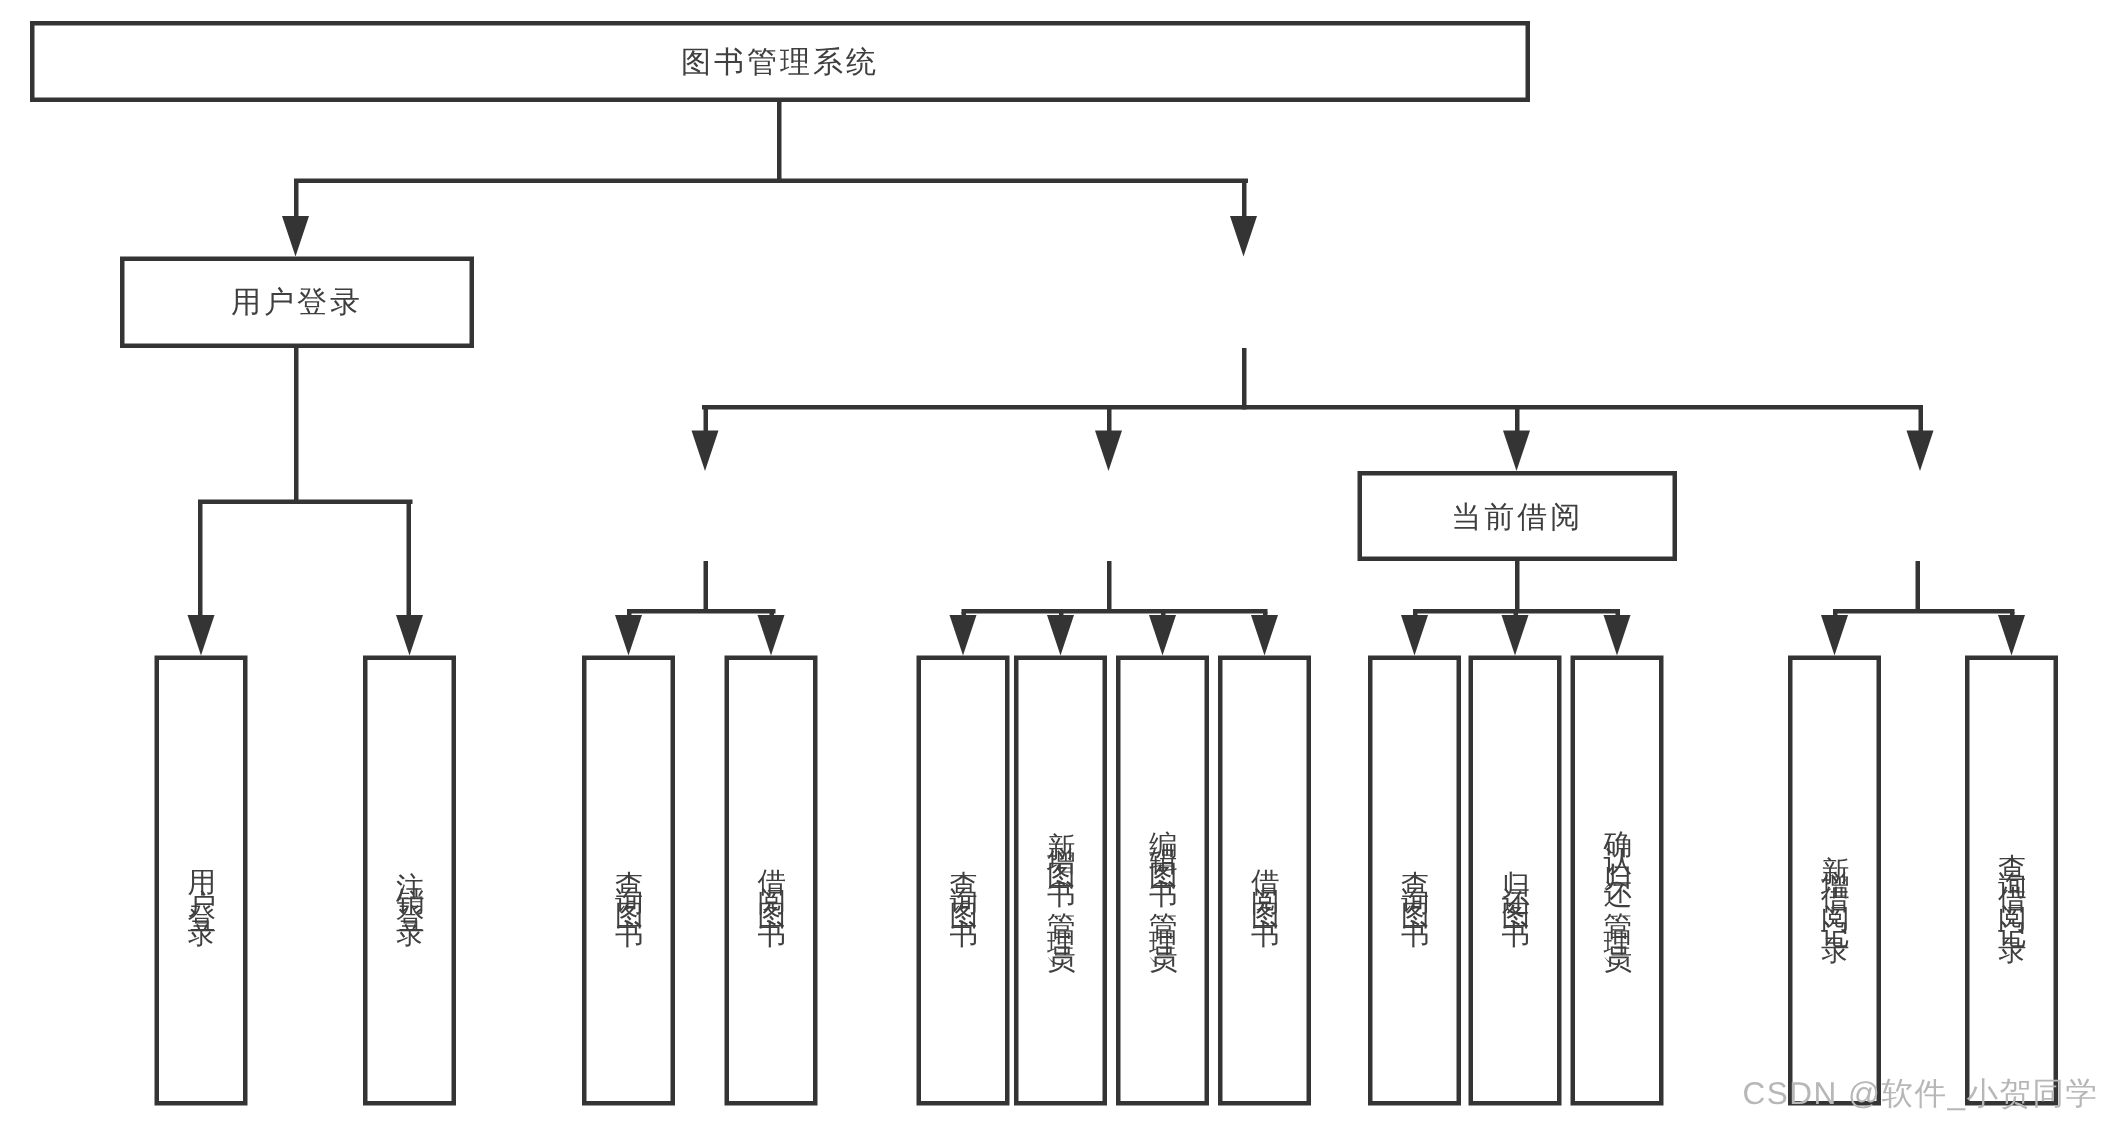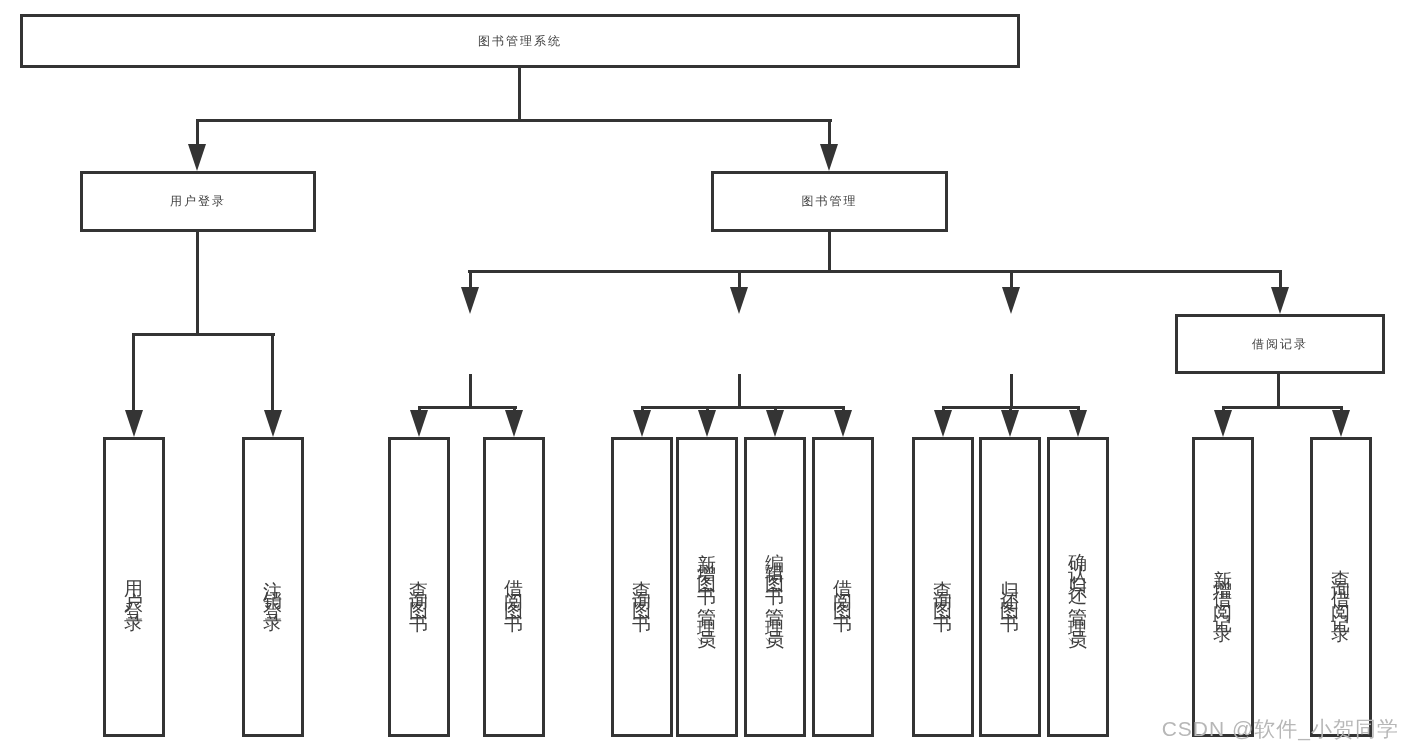--- a/index.html
+++ b/index.html
@@ -10,21 +10,21 @@
     font-family:"Liberation Sans","DejaVu Sans",sans-serif;
     overflow:hidden;
   }
   .node{
     position:absolute;
     box-sizing:border-box;
     border:3px solid #343434;
     background:#ffffff;
     display:flex;align-items:center;justify-content:center;
     color:#3f3f3f;
-    font-size:12px;
+    font-size:20px;
     letter-spacing:2px;
   }
   .leaf{
     font-size:19px;
     letter-spacing:0;
   }
   .leaf span{
     writing-mode:vertical-rl;
     text-orientation:mixed;
     letter-spacing:11px;
@@ -58,30 +58,27 @@
 <div class="canvas">
 
   <div class="node" style="left:20px;top:14px;width:1000px;height:54px;">
     <span>图书管理系统</span>
   </div>
 
   <div class="node" style="left:80px;top:171px;width:236px;height:61px;">
     <span>用户登录</span>
   </div>
 
-  <div class="node" style="left:711px;top:171px;width:237px;height:61px;">
-    <span>图书管理</span>
-  </div>
 
 
 
+  <div class="node" style="left:905px;top:314px;width:213px;height:60px;">
+    <span>当前借阅</span>
+  </div>
 
-  <div class="node" style="left:1175px;top:314px;width:210px;height:60px;">
-    <span>借阅记录</span>
-  </div>
 
   <div class="node leaf" style="left:103px;top:437px;width:62px;height:300px;">
     <span>用户登录</span>
   </div>
   <div class="node leaf" style="left:242px;top:437px;width:62px;height:300px;">
     <span>注销登录</span>
   </div>
 
   <div class="node leaf" style="left:388px;top:437px;width:62px;height:300px;">
     <span>查询图书</span>

